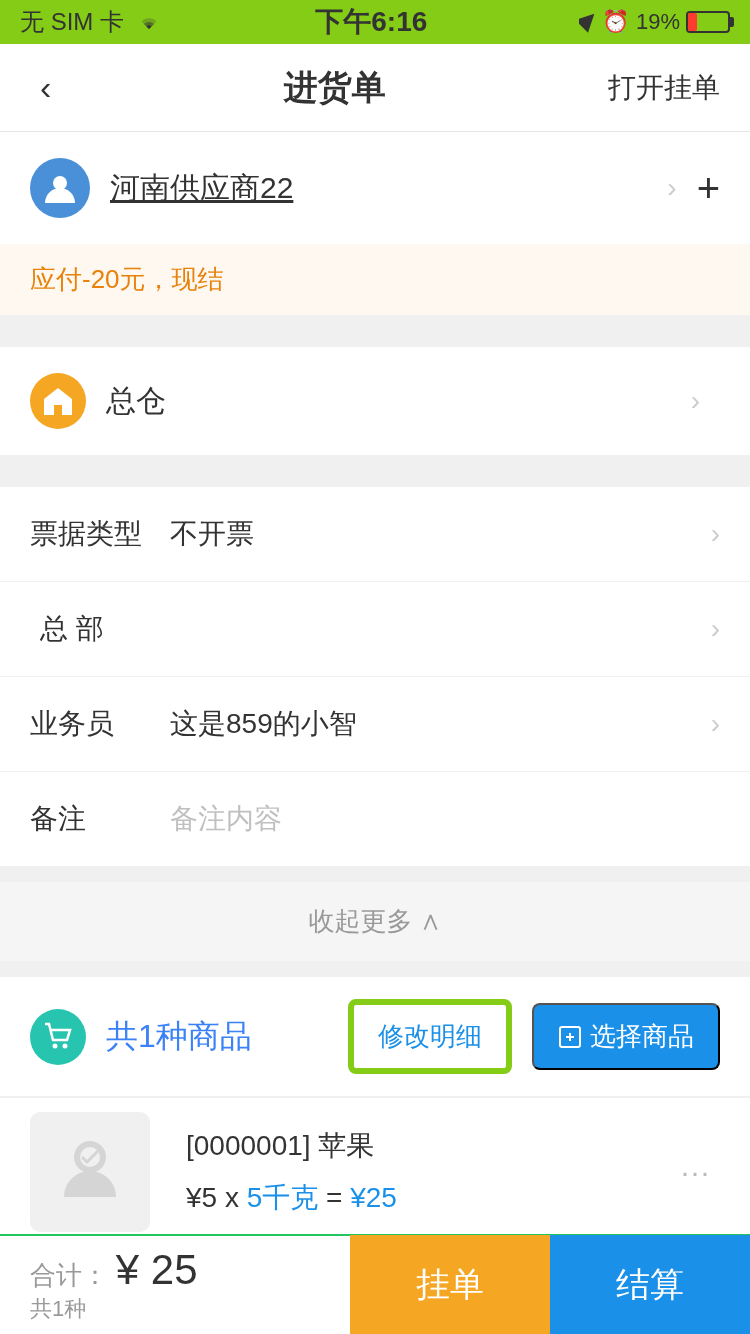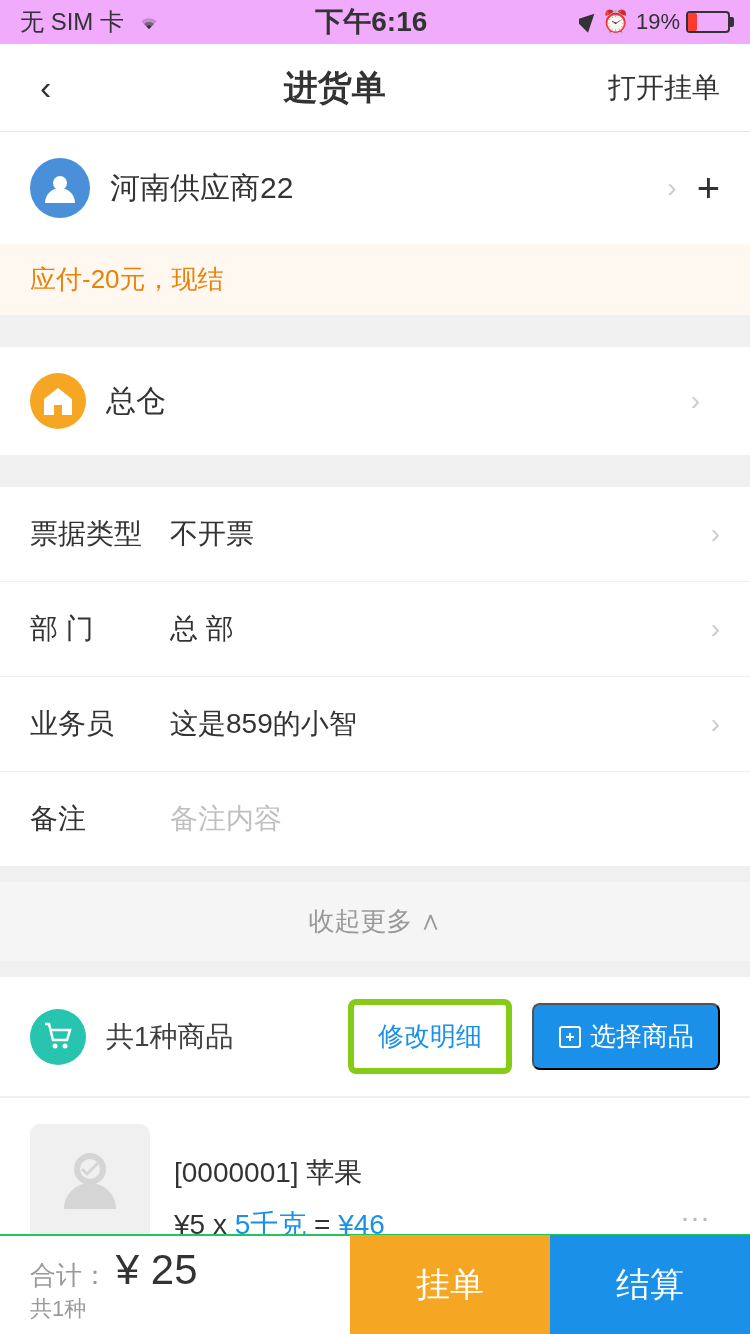--- a/index.html
+++ b/index.html
@@ -10,21 +10,21 @@
       font-family: -apple-system, "PingFang SC", "Helvetica Neue", Arial, sans-serif;
       background: #f0f0f0;
       font-size: 28px;
       color: #333;
     }
 
     
     .status-bar {
       width: 750px;
       height: 44px;
-      background: #f0abfc;
+      background: #84cc16;
       display: flex;
       align-items: center;
       justify-content: space-between;
       padding: 0 20px;
       font-size: 24px;
       color: #333;
     }
     .status-left { display: flex; align-items: center; gap: 10px; }
     .status-center { font-size: 28px; font-weight: 700; }
     .status-right { display: flex; align-items: center; gap: 6px; font-size: 22px; }
@@ -104,20 +104,21 @@
       background: #4a90d9;
       display: flex; align-items: center; justify-content: center;
       margin-right: 20px;
       flex-shrink: 0;
     }
     .supplier-avatar svg { width: 36px; height: 36px; fill: #fff; }
     .supplier-name {
       flex: 1;
       font-size: 30px;
       color: #333;
+      text-decoration: underline;
     }
     .chevron-icon {
       color: #ccc;
       font-size: 28px;
       margin-right: 20px;
     }
     .add-btn-icon {
       font-size: 40px;
       color: #333;
       font-weight: 300;
@@ -217,22 +218,22 @@
     .product-icon-circle {
       width: 56px; height: 56px;
       border-radius: 50%;
       background: #27c4b0;
       display: flex; align-items: center; justify-content: center;
       flex-shrink: 0;
     }
     .product-icon-circle svg { width: 34px; height: 34px; fill: #fff; }
     .product-count {
       flex: 1;
-      font-size: 28px;
-      color: #404040;
+      font-size: 32px;
+      color: #3b82f6;
     }
     .btn-outline {
       border: 6px solid #84cc16;
       border-radius: 8px;
       padding: 14px 24px;
       font-size: 26px;
       color: #1a90e8;
       background: #fff;
       cursor: pointer;
     }
@@ -246,24 +247,24 @@
       display: flex;
       align-items: center;
       gap: 8px;
     }
     .btn-filled svg { width: 24px; height: 24px; fill: #fff; }
 
     
     .product-item {
       background: #fff;
       display: flex;
-      align-items: flex-end;
-      padding: 26px 30px;
+      align-items: center;
+      padding: 14px 30px;
       margin-top: 2px;
-      gap: 24px;
+      gap: 36px;
     }
     .product-thumbnail {
       width: 120px; height: 120px;
       background: #f0f0f0;
       border-radius: 10px;
       display: flex; align-items: center; justify-content: center;
       flex-shrink: 0;
       overflow: hidden;
     }
     .product-thumbnail-logo {
@@ -410,21 +411,20 @@
 
   <div class="divider"></div>
 
   <div class="form-section">
     <div class="form-row">
       <span class="form-label">票据类型</span>
       <span class="form-value">不开票</span>
       <span class="form-chevron">›</span>
     </div>
     <div class="form-row">
-      <span class="form-label">部  门</span>
       <span class="form-value">总 部</span>
       <span class="form-chevron">›</span>
     </div>
     <div class="form-row">
       <span class="form-label">业务员</span>
       <span class="form-value">这是859的小智</span>
       <span class="form-chevron">›</span>
     </div>
     <div class="form-row">
       <span class="form-label">备注</span>
@@ -464,21 +464,21 @@
         <path d="M14 65c0-14.4 11.6-26 26-26s26 11.6 26 26" fill="#999"></path>
         <circle cx="40" cy="25" r="10" fill="#f0f0f0"></circle>
         <path d="M32 25l5 5 11-11" stroke="#999" stroke-width="3" fill="none"></path>
       </svg>
     </div>
     <div class="product-info">
       <div class="product-name">
         <span>[0000001] 苹果</span>
       </div>
       <div class="product-price-row">
-        <span>¥5 x </span><span class="price-highlight">5千克</span><span> = </span><span class="price-highlight">¥46</span>
+        <span>¥5 x </span><span class="price-highlight">5千克</span><span> = </span><span class="price-highlight">¥25</span>
       </div>
     </div>
     <span class="product-more">···</span>
   </div>
 
   <div class="spacer-bottom"></div>
 </div>
 
 <div class="bottom-bar">
   <div class="total-section">

